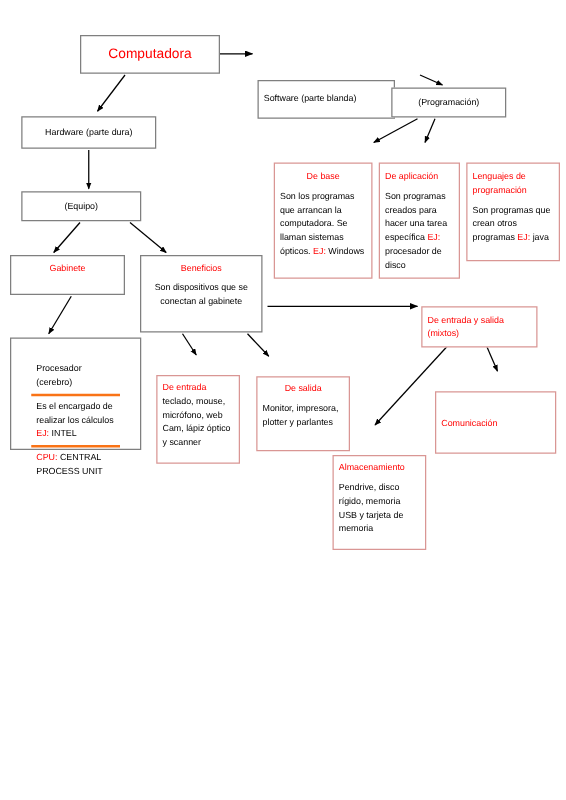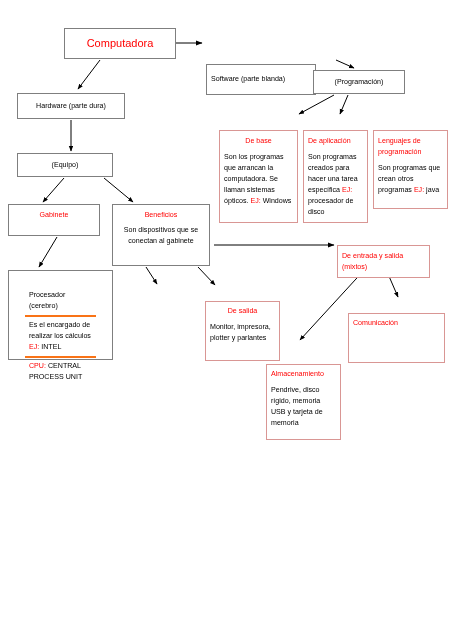--- a/index.html
+++ b/index.html
@@ -163,31 +163,35 @@
       <span>Procesador (cerebro)</span>
     </div>
     <div class="seg divider">
       <span>Es el encargado de realizar los cálculos </span><span class="kw">EJ:</span><span> INTEL</span>
     </div>
     <div class="seg divider">
       <span class="kw">CPU:</span><span> CENTRAL PROCESS UNIT</span>
     </div>
   </div>
 
+  <div class="node redborder" style="left:125px; top:287px; width:67px; height:71px; padding-top:4px;">
+    <span class="title">De entrada</span>
+    <span class="body-text">teclado, mouse, micrófono, web Cam, lápiz óptico y  scanner</span>
+  </div>
 
   <div class="node redborder" style="left:205px; top:288px; width:75px; height:60px; padding-top:4px;">
     <span class="title center">De salida</span>
     <span class="body-text" style="margin-top:5px;">Monitor, impresora, plotter y parlantes</span>
   </div>
 
   <div class="node redborder vcenter" style="left:337px; top:232px; width:93px; height:33px;">
     <span class="title">De entrada y salida (mixtos)</span>
   </div>
 
-  <div class="node redborder" style="left:348px; top:300px; width:97px; height:50px; padding-top:4px;">
+  <div class="node redborder" style="left:348px; top:300px; width:97px; height:50px; padding-top:20px;">
     <span class="title">Comunicación</span>
   </div>
 
   <div class="node redborder" style="left:266px; top:351px; width:75px; height:76px; padding-top:4px;">
     <span class="title">Almacenamiento</span>
     <span class="body-text" style="margin-top:5px;">Pendrive, disco rígido, memoria USB y tarjeta de memoria</span>
   </div>
 
 </div>
 

